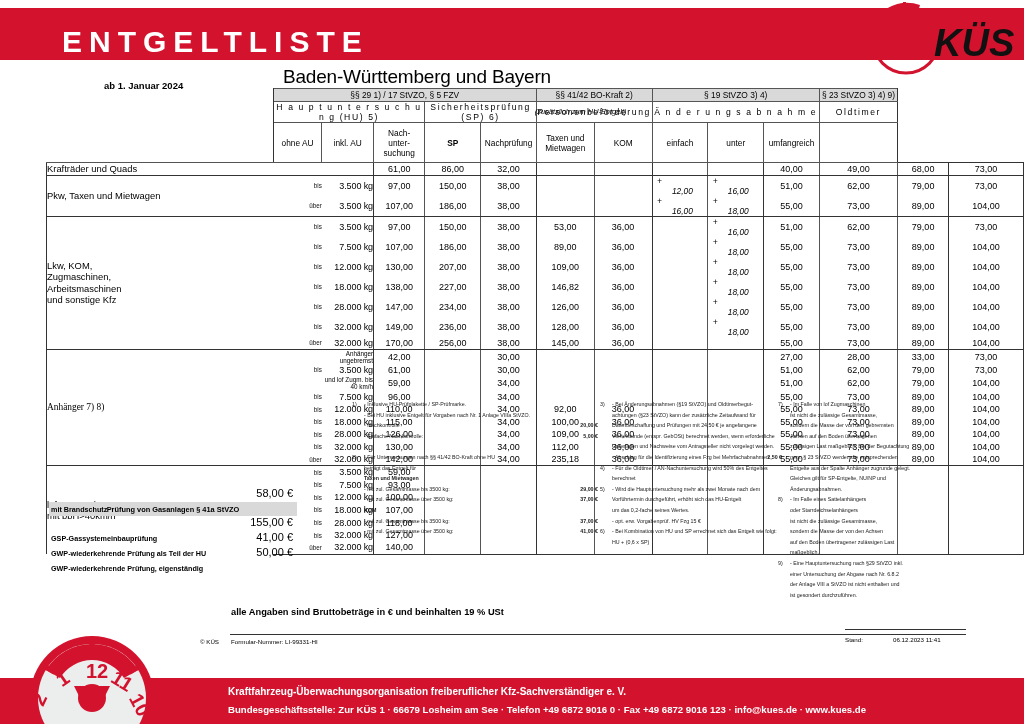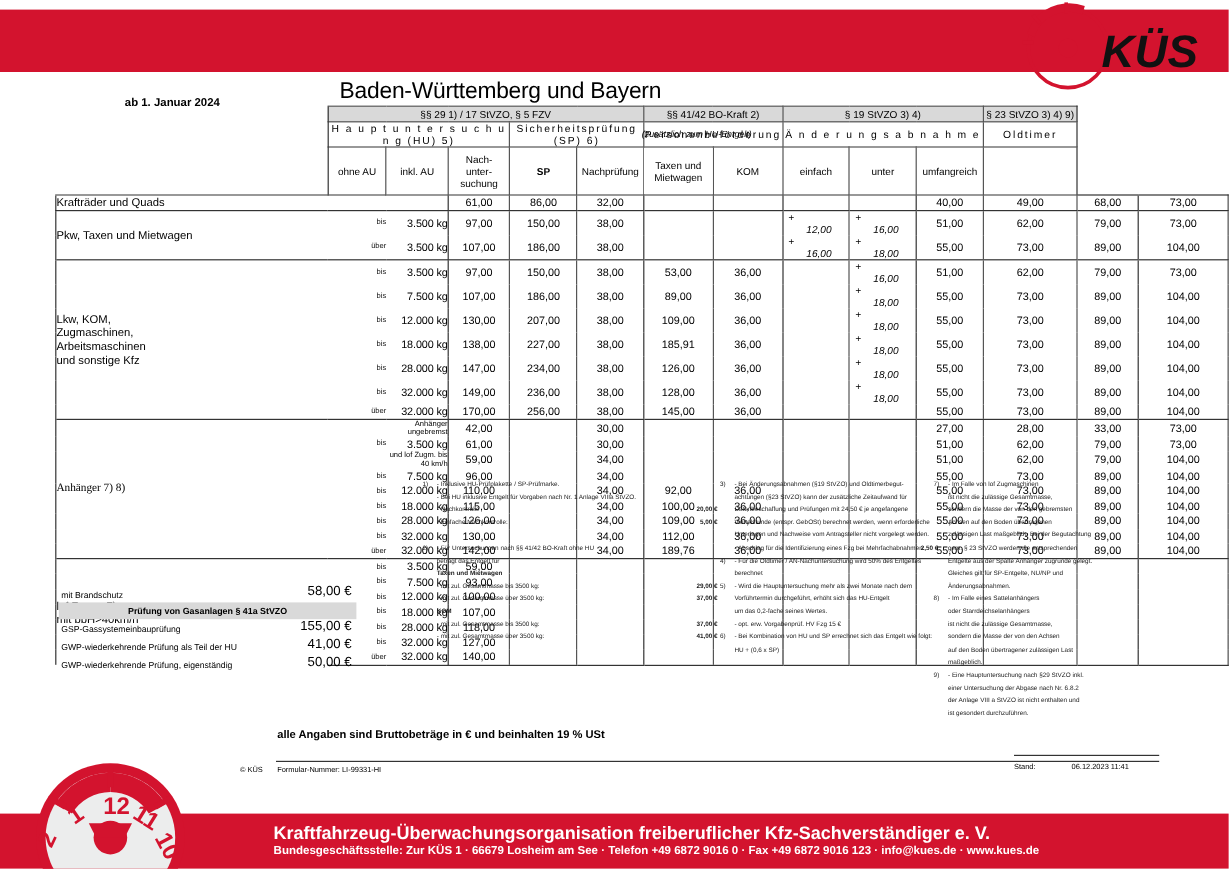--- a/index.html
+++ b/index.html
@@ -23,21 +23,21 @@
     position:absolute; left:62px; top:18px;
     font-size:30px; font-weight:bold; color:#ffffff;
     letter-spacing:7px; line-height:32px;
   }
   .header-sub{
     position:absolute; left:418px; top:28px;
     font-size:12.5px; font-weight:bold; color:#ffffff;
     letter-spacing:-0.1px;
   }
   .kues-logo{
-    position:absolute; right:22px; top:0px; width:170px; height:78px;
+    position:absolute; right:6px; top:0px; width:170px; height:78px;
   }
 
   
   .valid-from{
     position:absolute; left:104px; top:80px;
     font-size:9.5px; font-weight:bold;
   }
   .region-title{
     position:absolute; left:283px; top:66px;
     font-size:19px; font-weight:normal; letter-spacing:-0.2px;
@@ -81,45 +81,46 @@
   .fncol3{ left:778px; top:399px; width:200px; }
   .fnline{ position:relative; height:10.6px; }
   .fnline .txt{ position:absolute; left:12px; }
   .fnline .val{ position:absolute; right:0px; font-weight:bold; }
   .fnline .mrk{ position:absolute; left:0px; }
 
   
   .pricebox{ position:absolute; left:49px; top:487px; width:248px; font-size:7.2px; }
   .pb-head{ background:#d9d9d9; font-weight:bold; font-size:7.4px; text-align:center; padding:2.5px 0; }
   .pb-row{ position:relative; height:15px; }
-  .pb-row .lbl{ position:absolute; left:2px; top:4px; font-size:7.2px; }
+  .pb-row .lbl{ position:absolute; left:2px; top:18px; font-size:7.2px;font-weight:bold; }
   .pb-row .val{ position:absolute; right:4px; top:0px; font-size:11px; }
 
   
   .botnote{ position:absolute; left:231px; top:606px; font-size:9.3px; font-weight:bold; line-height:13px;}
   .hr-bot{ position:absolute; left:230px; top:634px; width:736px; border-top:1px solid #333; }
   .formular{ position:absolute; left:231px; top:638px; font-size:6.2px; }
   .copyr{ position:absolute; left:200px; top:638px; font-size:6.2px; }
   .stand-line{ position:absolute; left:845px; top:629px; width:121px; border-top:0.8px solid #333;}
   .stand-lbl{ position:absolute; left:845px; top:636px; font-size:6.2px; }
   .stand-val{ position:absolute; left:893px; top:636px; font-size:6.2px; }
 
   
   .footer-band{
     position:absolute; left:0; bottom:0; width:1024px; height:46px;
     background:#d3132e;
   }
-  .footer-l1{ position:absolute; left:228px; top:8px; font-size:15px; color:#fff; font-weight:bold;}
+  .footer-l1{ position:absolute; left:228px; top:8px; font-size:10px; color:#fff; font-weight:bold;}
   .footer-l2{ position:absolute; left:228px; top:26px; font-size:9.6px; color:#fff; font-weight:bold;}
   .plakette{ position:absolute; left:12px; bottom:-6px; width:160px; height:110px; }
 </style>
 </head>
 <body>
 
 <div class="header-band">
+  <div class="header-title">ENTGELTLISTE</div>
 </div>
 
 <div class="kues-logo">
   <svg width="170" height="78" viewBox="0 0 170 78">
 
     <g fill="none" stroke="#d3132e" stroke-width="3">
       <circle cx="58" cy="40" r="33"></circle>
     </g>
     <g fill="#d3132e">
       <path d="M30 16 A38 38 0 0 1 72 5 L70 12 A31 31 0 0 0 35 21 Z"></path>
@@ -288,21 +289,21 @@
         <td class="num" style="width: 54px; border-left: 0.6px solid rgb(85, 85, 85); border-right: none; border-top: none; border-bottom: none;">73,00</td>
         <td class="num" style="width: 58px; border-left: 0.6px solid rgb(85, 85, 85); border-right: none; border-top: none; border-bottom: none;">89,00</td>
         <td class="num" style="width: 86px; border-left: 1.4px solid rgb(51, 51, 51); border-right: 1.4px solid rgb(51, 51, 51); border-top: none; border-bottom: none;">104,00</td>
       </tr>
       <tr>
         <td class="limcell" style="width: 26px; border: none;">bis</td>
         <td class="wtcell" style="width: 56px; border-left: none; border-right: 1.4px solid rgb(51, 51, 51); border-top: none; border-bottom: none;">18.000 kg</td>
         <td class="num" style="width: 56px; border-left: 1.4px solid rgb(51, 51, 51); border-right: none; border-top: none; border-bottom: none;">138,00</td>
         <td class="numb" style="width: 56px; border-left: 0.6px solid rgb(85, 85, 85); border-right: none; border-top: none; border-bottom: none;">227,00</td>
         <td class="num" style="width: 44px; border-left: 0.6px solid rgb(85, 85, 85); border-right: none; border-top: none; border-bottom: none;">38,00</td>
-        <td class="numb" style="width: 58px; border-left: 1.4px solid rgb(51, 51, 51); border-right: none; border-top: none; border-bottom: none;">185,91</td>
+        <td class="numb" style="width: 58px; border-left: 1.4px solid rgb(51, 51, 51); border-right: none; border-top: none; border-bottom: none;">146,82</td>
         <td class="num" style="width: 56px; border-left: 0.6px solid rgb(85, 85, 85); border-right: none; border-top: none; border-bottom: none;">36,00</td>
         <td class="numi" style="width: 58px; border-left: 1.4px solid rgb(51, 51, 51); border-right: none; border-top: none; border-bottom: none;"></td>
         <td class="numi" style="width: 58px; border-left: 0.6px solid rgb(85, 85, 85); border-right: none; border-top: none; border-bottom: none;"><span class="plus">+</span><span class="plusv">18,00</span></td>
         <td class="num" style="width: 54px; border-left: 1.4px solid rgb(51, 51, 51); border-right: none; border-top: none; border-bottom: none;">55,00</td>
         <td class="num" style="width: 54px; border-left: 0.6px solid rgb(85, 85, 85); border-right: none; border-top: none; border-bottom: none;">73,00</td>
         <td class="num" style="width: 58px; border-left: 0.6px solid rgb(85, 85, 85); border-right: none; border-top: none; border-bottom: none;">89,00</td>
         <td class="num" style="width: 86px; border-left: 1.4px solid rgb(51, 51, 51); border-right: 1.4px solid rgb(51, 51, 51); border-top: none; border-bottom: none;">104,00</td>
       </tr>
       <tr>
         <td class="limcell" style="width: 26px; border: none;">bis</td>
@@ -469,21 +470,21 @@
         <td class="num" style="width: 54px; border-left: 0.6px solid rgb(85, 85, 85); border-right: none; border-top: none; border-bottom: none;">73,00</td>
         <td class="num" style="width: 58px; border-left: 0.6px solid rgb(85, 85, 85); border-right: none; border-top: none; border-bottom: none;">89,00</td>
         <td class="num" style="width: 86px; border-left: 1.4px solid rgb(51, 51, 51); border-right: 1.4px solid rgb(51, 51, 51); border-top: none; border-bottom: none;">104,00</td>
       </tr>
       <tr>
         <td class="limcell" style="width: 26px; border-top: none; border-right: none; border-bottom: 1.2px solid rgb(51, 51, 51); border-left: none; border-image: initial;">über</td>
         <td class="wtcell" style="width: 56px; border-left: none; border-right: 1.4px solid rgb(51, 51, 51); border-top: none; border-bottom: 1.2px solid rgb(51, 51, 51);">32.000 kg</td>
         <td class="num" style="width: 56px; border-left: 1.4px solid rgb(51, 51, 51); border-right: none; border-top: none; border-bottom: 1.2px solid rgb(51, 51, 51);">142,00</td>
         <td class="numb" style="width: 56px; border-left: 0.6px solid rgb(85, 85, 85); border-right: none; border-top: none; border-bottom: 1.2px solid rgb(51, 51, 51);"></td>
         <td class="num" style="width: 44px; border-left: 0.6px solid rgb(85, 85, 85); border-right: none; border-top: none; border-bottom: 1.2px solid rgb(51, 51, 51);">34,00</td>
-        <td class="numb" style="width: 58px; border-left: 1.4px solid rgb(51, 51, 51); border-right: none; border-top: none; border-bottom: 1.2px solid rgb(51, 51, 51);">189,76</td>
+        <td class="numb" style="width: 58px; border-left: 1.4px solid rgb(51, 51, 51); border-right: none; border-top: none; border-bottom: 1.2px solid rgb(51, 51, 51);">235,18</td>
         <td class="num" style="width: 56px; border-left: 0.6px solid rgb(85, 85, 85); border-right: none; border-top: none; border-bottom: 1.2px solid rgb(51, 51, 51);">36,00</td>
         <td class="numi" style="width: 58px; border-left: 1.4px solid rgb(51, 51, 51); border-right: none; border-top: none; border-bottom: 1.2px solid rgb(51, 51, 51);"></td>
         <td class="numi" style="width: 58px; border-left: 0.6px solid rgb(85, 85, 85); border-right: none; border-top: none; border-bottom: 1.2px solid rgb(51, 51, 51);"></td>
         <td class="num" style="width: 54px; border-left: 1.4px solid rgb(51, 51, 51); border-right: none; border-top: none; border-bottom: 1.2px solid rgb(51, 51, 51);">55,00</td>
         <td class="num" style="width: 54px; border-left: 0.6px solid rgb(85, 85, 85); border-right: none; border-top: none; border-bottom: 1.2px solid rgb(51, 51, 51);">73,00</td>
         <td class="num" style="width: 58px; border-left: 0.6px solid rgb(85, 85, 85); border-right: none; border-top: none; border-bottom: 1.2px solid rgb(51, 51, 51);">89,00</td>
         <td class="num" style="width: 86px; border-left: 1.4px solid rgb(51, 51, 51); border-right: 1.4px solid rgb(51, 51, 51); border-top: none; border-bottom: 1.2px solid rgb(51, 51, 51);">104,00</td>
       </tr>
       <tr>
         <td class="catcell" rowspan="7" style="width: 182px; white-space: pre-line; border-left: 1.4px solid rgb(51, 51, 51); border-right: none; border-top: 1.2px solid rgb(51, 51, 51); border-bottom: none;">lof Zugm.  7)

